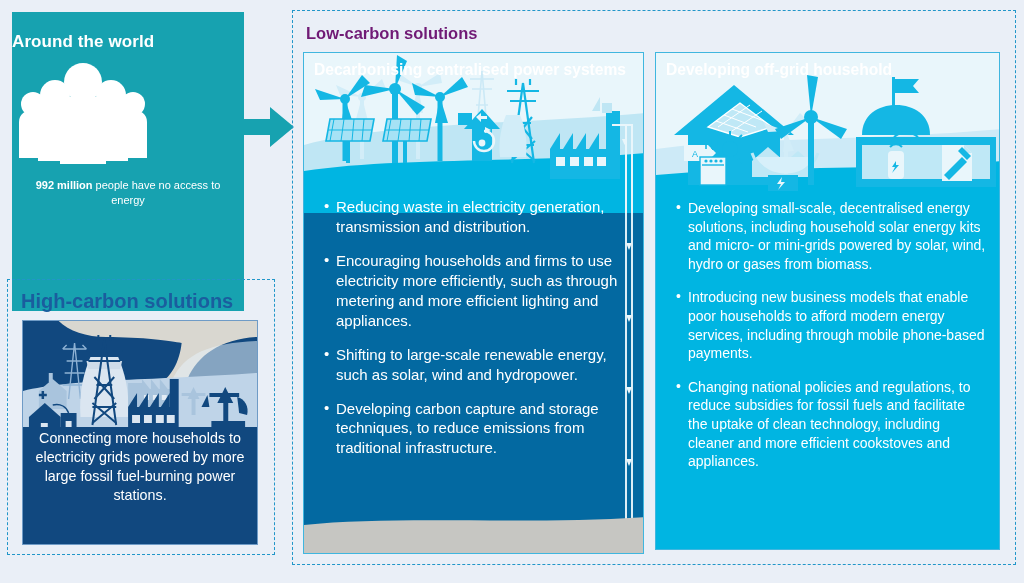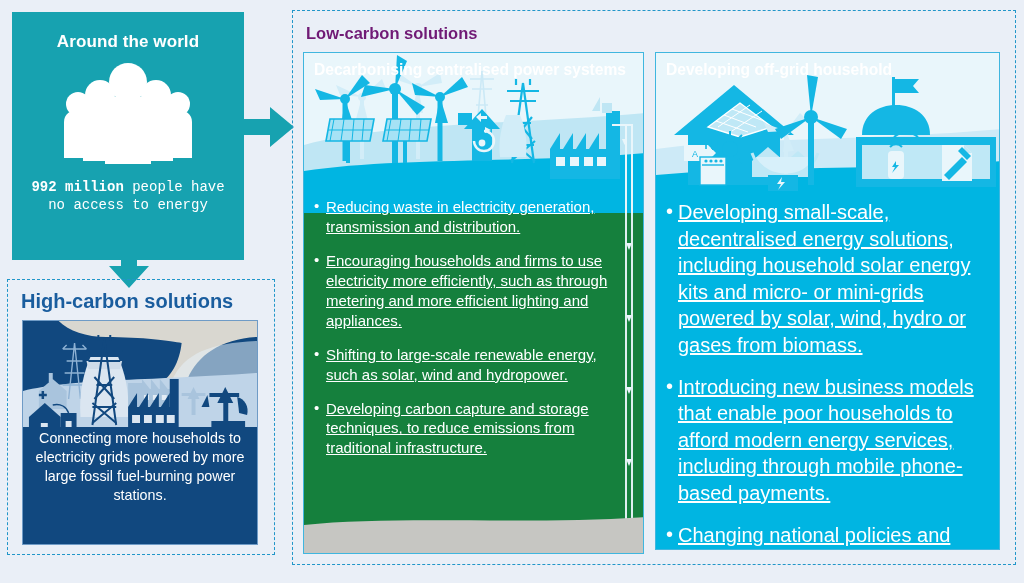--- a/index.html
+++ b/index.html
@@ -17,48 +17,47 @@
     background: #eaeff7;
     overflow: hidden;
   }
 
   
   .stat-card {
     position: absolute;
     left: 12px;
     top: 12px;
     width: 232px;
-    height: 248px;
+    height: 299px;
     background: #17a2b0;
     display: flex;
     flex-direction: column;
-    align-items: center;
+    align-items: flex-start;
     justify-content: flex-start;
     box-sizing: border-box;
     padding-top: 20px;
   }
   .stat-title {
     color: #ffffff;
     font-size: 17px;
     font-weight: bold;
     letter-spacing: .1px;
     text-align: center;
   }
   .people-icon {
     margin-top: 8px;
   }
   .stat-caption {
     color: #ffffff;
-    font-size: 14px;
+    font-size: 11px;
     line-height: 1.32;
     text-align: center;
     font-weight: normal;
     padding: 0 10px;
     margin-top: 10px;
-    font-family: Liberation Mono, monospace;
   }
   .stat-caption b { font-weight: bold; }
 
   
   .arrow-right {
     position: absolute;
     left: 244px;
     top: 104px;
     width: 52px;
     height: 46px;
@@ -137,21 +136,21 @@
     background: #00b5e2;
     box-sizing: border-box;
     overflow: hidden;
   }
   .panel-left {
     left: 303px;
     top: 52px;
     width: 341px;
     height: 502px;
     border: 1.5px solid #3fb6df;
-    background: #15803d;
+    background: #0369a1;
   }
   .panel-right {
     left: 655px;
     top: 52px;
     width: 345px;
     height: 498px;
     border: 1.5px solid #3fb6df;
     background: #00b5e2;
   }
   .panel-head {
@@ -166,35 +165,34 @@
     position: absolute;
     left: 0; right: 0;
     top: 0;
     height: 160px;
     z-index: 1;
   }
   .bullets {
     position: relative;
     z-index: 3;
     margin: 0;
-    padding: 0 12px 0 10px;
+    padding: 0 12px 0 20px;
     list-style: none;
     color: #ffffff;
-    text-decoration: underline;
   }
   .panel-left .bullets { margin-top: 118px; }
   .panel-right .bullets { margin-top: 120px; }
   .bullets li {
     position: relative;
     padding-left: 12px;
     margin-bottom: 14px;
     font-size: 15px;
     line-height: 1.33;
   }
-  .panel-right .bullets li { font-size: 20px; margin-bottom: 15px; }
+  .panel-right .bullets li { font-size: 14px; margin-bottom: 15px; }
   .bullets li:before {
     content: "\2022";
     position: absolute;
     left: 0;
     top: -1px;
   }
 </style>
 </head>
 <body>
 

